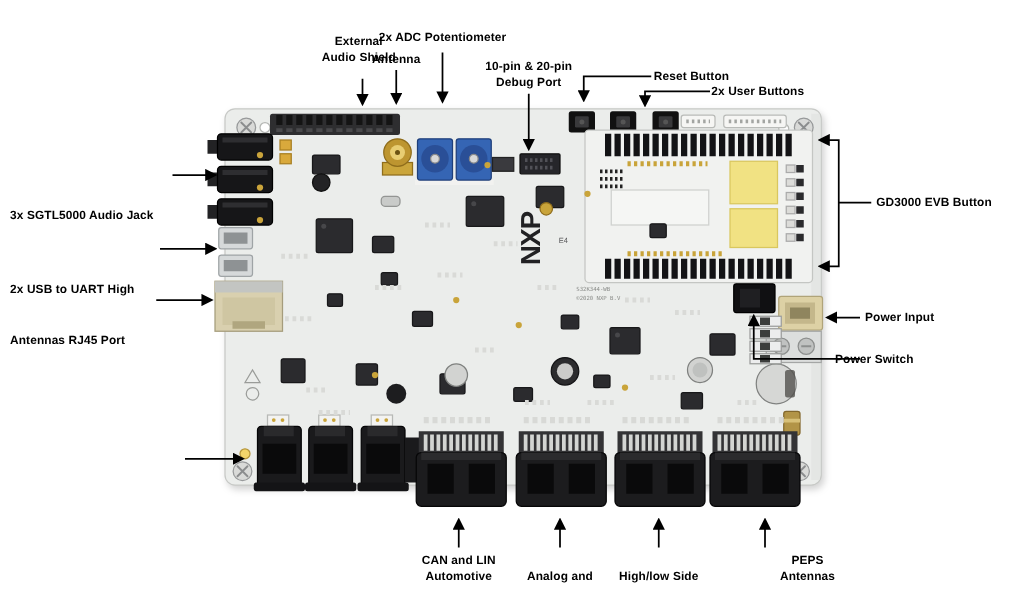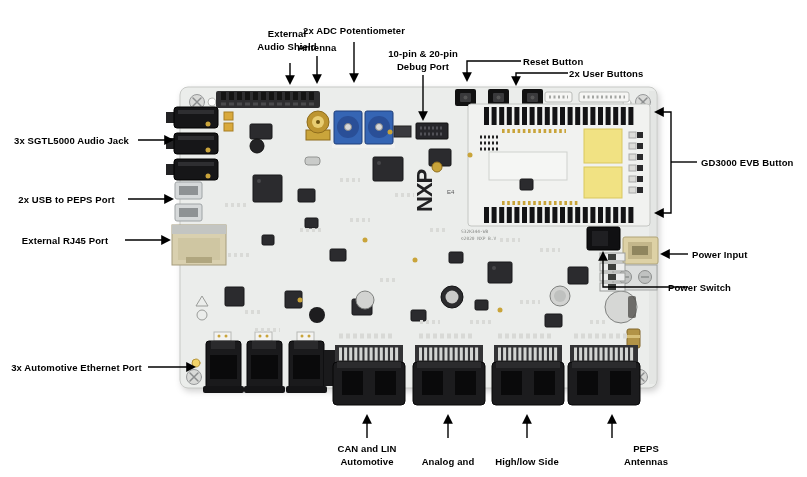--- a/index.html
+++ b/index.html
@@ -6,21 +6,21 @@
   .stage{
     position:relative;width:807px;height:477px;background:#ffffff;overflow:hidden;
     font-family:"Liberation Sans",sans-serif;
   }
   .stage svg{position:absolute;left:0;top:0;}
   .callout{
     position:absolute;font-size:9.5px;font-weight:bold;color:#000;
     line-height:13px;white-space:pre-line;letter-spacing:0.1px;
   }
   .c-center{text-align:center;}
-  .c-right{text-align:center;}
+  .c-right{text-align:left;margin-top:32px;}
   .line{display:block;}
   .board-shadow{filter:drop-shadow(2px 3px 3px rgba(0,0,0,0.18));}
 </style>
 </head>
 <body>
 
 <div class="stage">
 
 <svg width="807" height="477" viewBox="0 0 807 477">
   <defs>
@@ -387,23 +387,22 @@
 <div class="callout c-center" style="left:277px;top:41px;width:80px">Antenna</div>
 <div class="callout c-center" style="left:264px;top:24px;width:180px">2x ADC Potentiometer</div>
 <div class="callout c-center" style="left:363px;top:47px;width:120px">10-pin &amp; 20-pin
 Debug Port</div>
 <div class="callout" style="left:523px;top:55px;white-space:nowrap">Reset Button</div>
 <div class="callout" style="left:569px;top:67px;white-space:nowrap">2x User Buttons</div>
 <div class="callout" style="left:701px;top:156px;white-space:nowrap">GD3000 EVB Button</div>
 <div class="callout" style="left:692px;top:248px;white-space:nowrap">Power Input</div>
 <div class="callout" style="left:668px;top:281px;white-space:nowrap">Power Switch</div>
 <div class="callout c-right" style="left:8px;top:134px;width:127px">3x SGTL5000 Audio Jack</div>
-<div class="callout c-right" style="left:8px;top:193px;width:117px">2x USB to PEPS Port</div>
-<div class="callout c-right" style="left:8px;top:234px;width:114px">External RJ45 Port</div>
-<div class="callout c-right" style="left:8px;top:361px;width:137px">3x Automotive Ethernet Port</div>
+<div class="callout c-right" style="left:8px;top:193px;width:117px">2x USB to UART High</div>
+<div class="callout c-right" style="left:8px;top:234px;width:114px">Antennas RJ45 Port</div>
 <div class="callout c-center" style="left:317px;top:442px;width:100px">CAN and LIN
 Automotive</div>
 <div class="callout c-center" style="left:398px;top:442px;width:100px">
   <span class="line">Analog and</span>
   
 </div>
 <div class="callout c-center" style="left:477px;top:442px;width:100px">
   <span class="line">High/low Side</span>
   
 </div>

